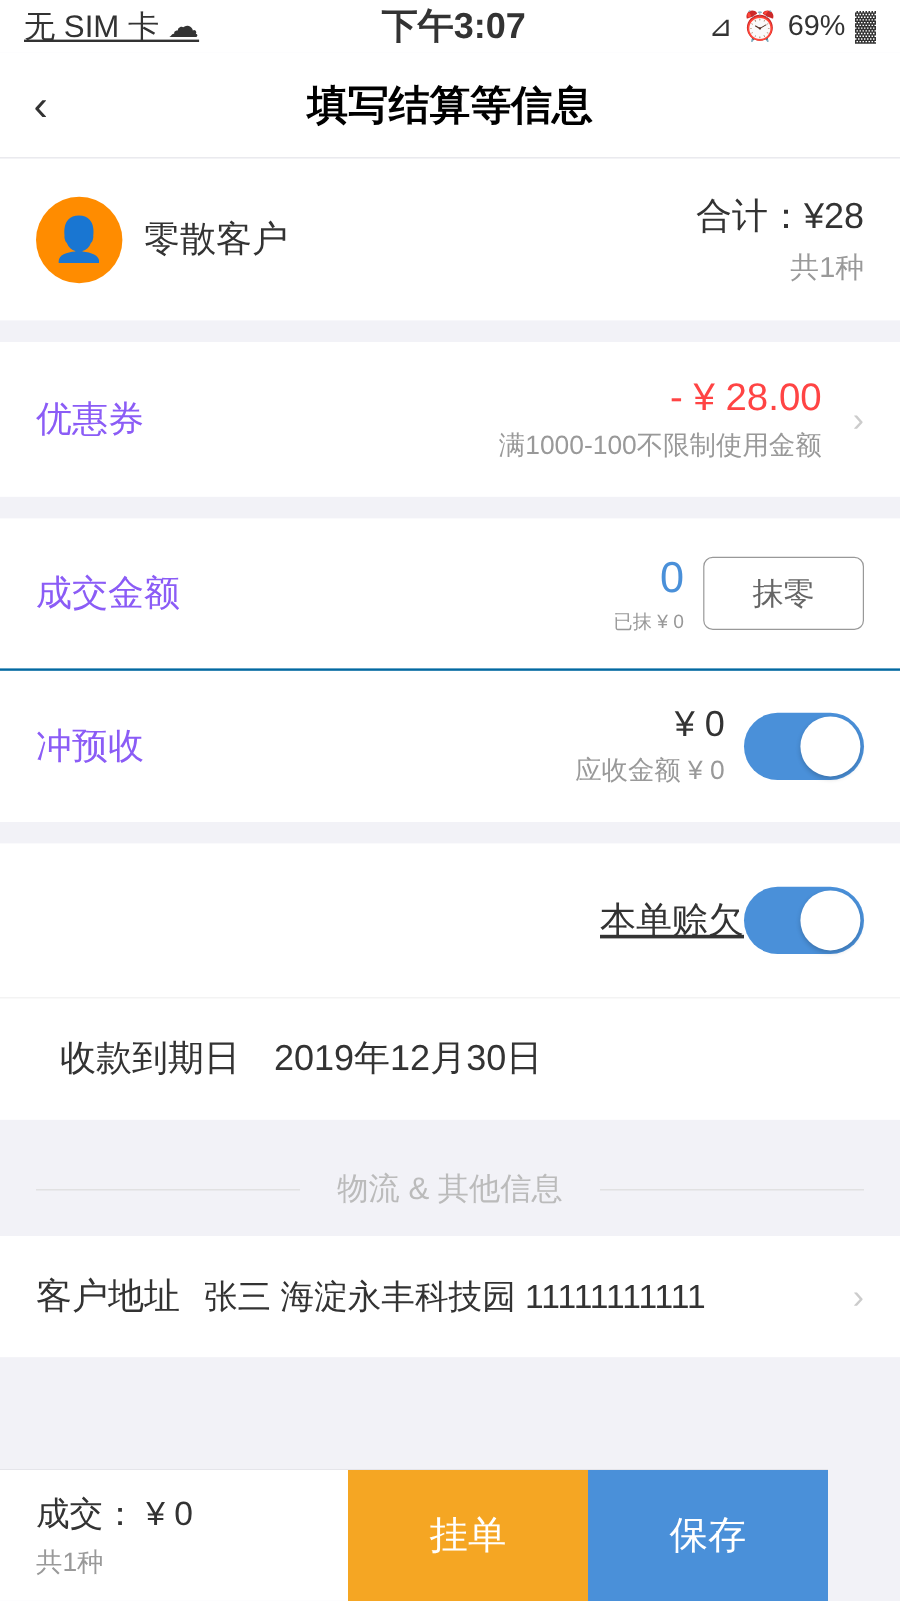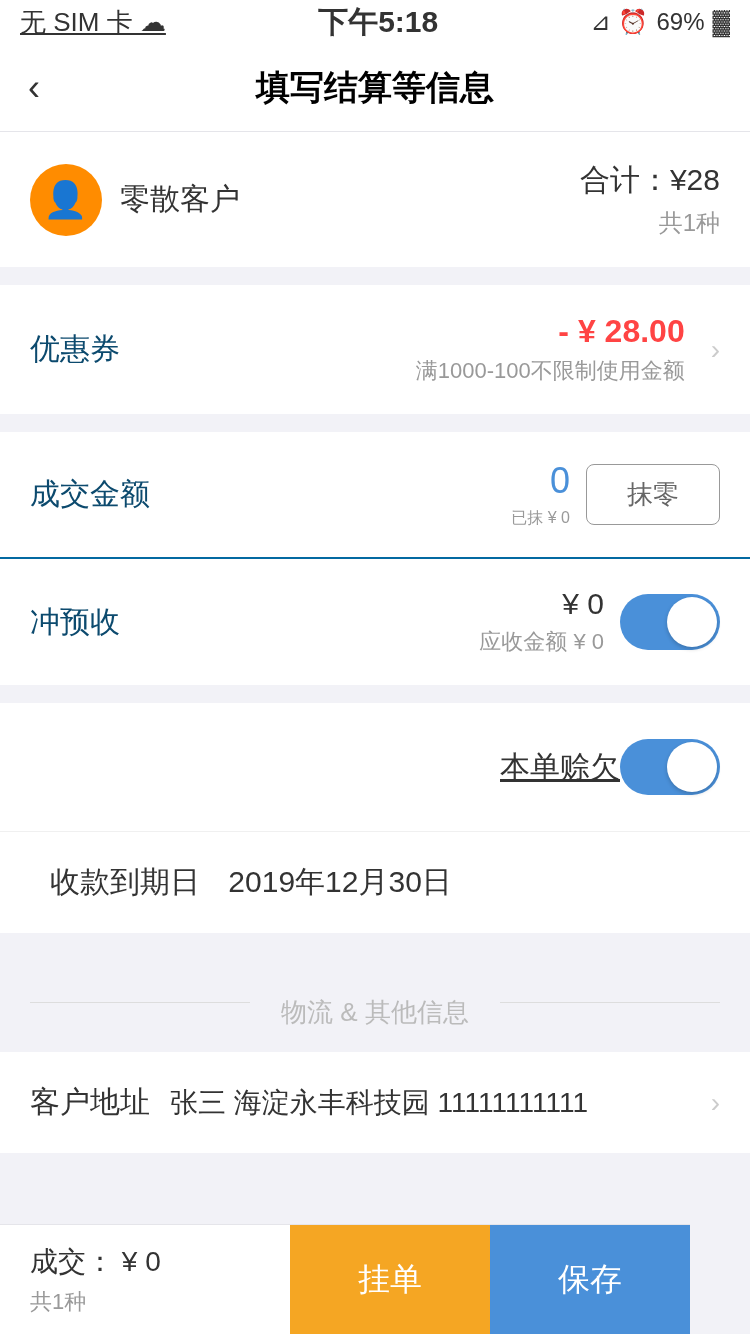--- a/index.html
+++ b/index.html
@@ -112,37 +112,37 @@
       display: flex;
       align-items: center;
       justify-content: space-between;
       border-bottom: 2px solid #0369a1;
     }
     .row-item:last-child {
       border-bottom: none;
     }
     .row-label {
       font-size: 30px;
-      color: #0c4a6e;
+      color: #8b5cf6;
       min-width: 120px;
     }
     .row-right {
       display: flex;
       align-items: center;
       gap: 16px;
       flex: 1;
       justify-content: flex-end;
     }
     .row-value {
       text-align: right;
     }
     .discount-amount {
       font-size: 32px;
       color: #ff4444;
-      font-weight: 700;
+      font-weight: 400;
     }
     .discount-desc {
       font-size: 22px;
       color: #999;
       margin-top: 6px;
     }
     .chevron {
       color: #ccc;
       font-size: 28px;
       margin-left: 10px;
@@ -238,21 +238,20 @@
       padding: 22px 0;
       text-align: center;
       position: relative;
     }
     .logistics-label {
       font-size: 26px;
       color: #bbb;
       background: #f2f2f7;
       padding: 0 20px;
       display: inline-block;
-      margin-top: 22px;
     }
     .logistics-line-left,
     .logistics-line-right {
       position: absolute;
       top: 50%;
       height: 1px;
       background: #ddd;
       width: 220px;
     }
     .logistics-line-left { left: 30px; }
@@ -329,21 +328,21 @@
       cursor: pointer;
     }
   </style>
 </head>
 <body>
 
 <div class="status-bar">
   <div class="status-left">
     <span>无 SIM 卡  ☁</span>
   </div>
-  <div class="status-center">下午5:18</div>
+  <div class="status-center">下午3:07</div>
   <div class="status-right">
     <span>⊿</span>
     <span>⏰</span>
     <span>69%</span>
     <span>▓</span>
   </div>
 </div>
 
 <div class="nav-bar">
   <div class="nav-back">‹</div>

